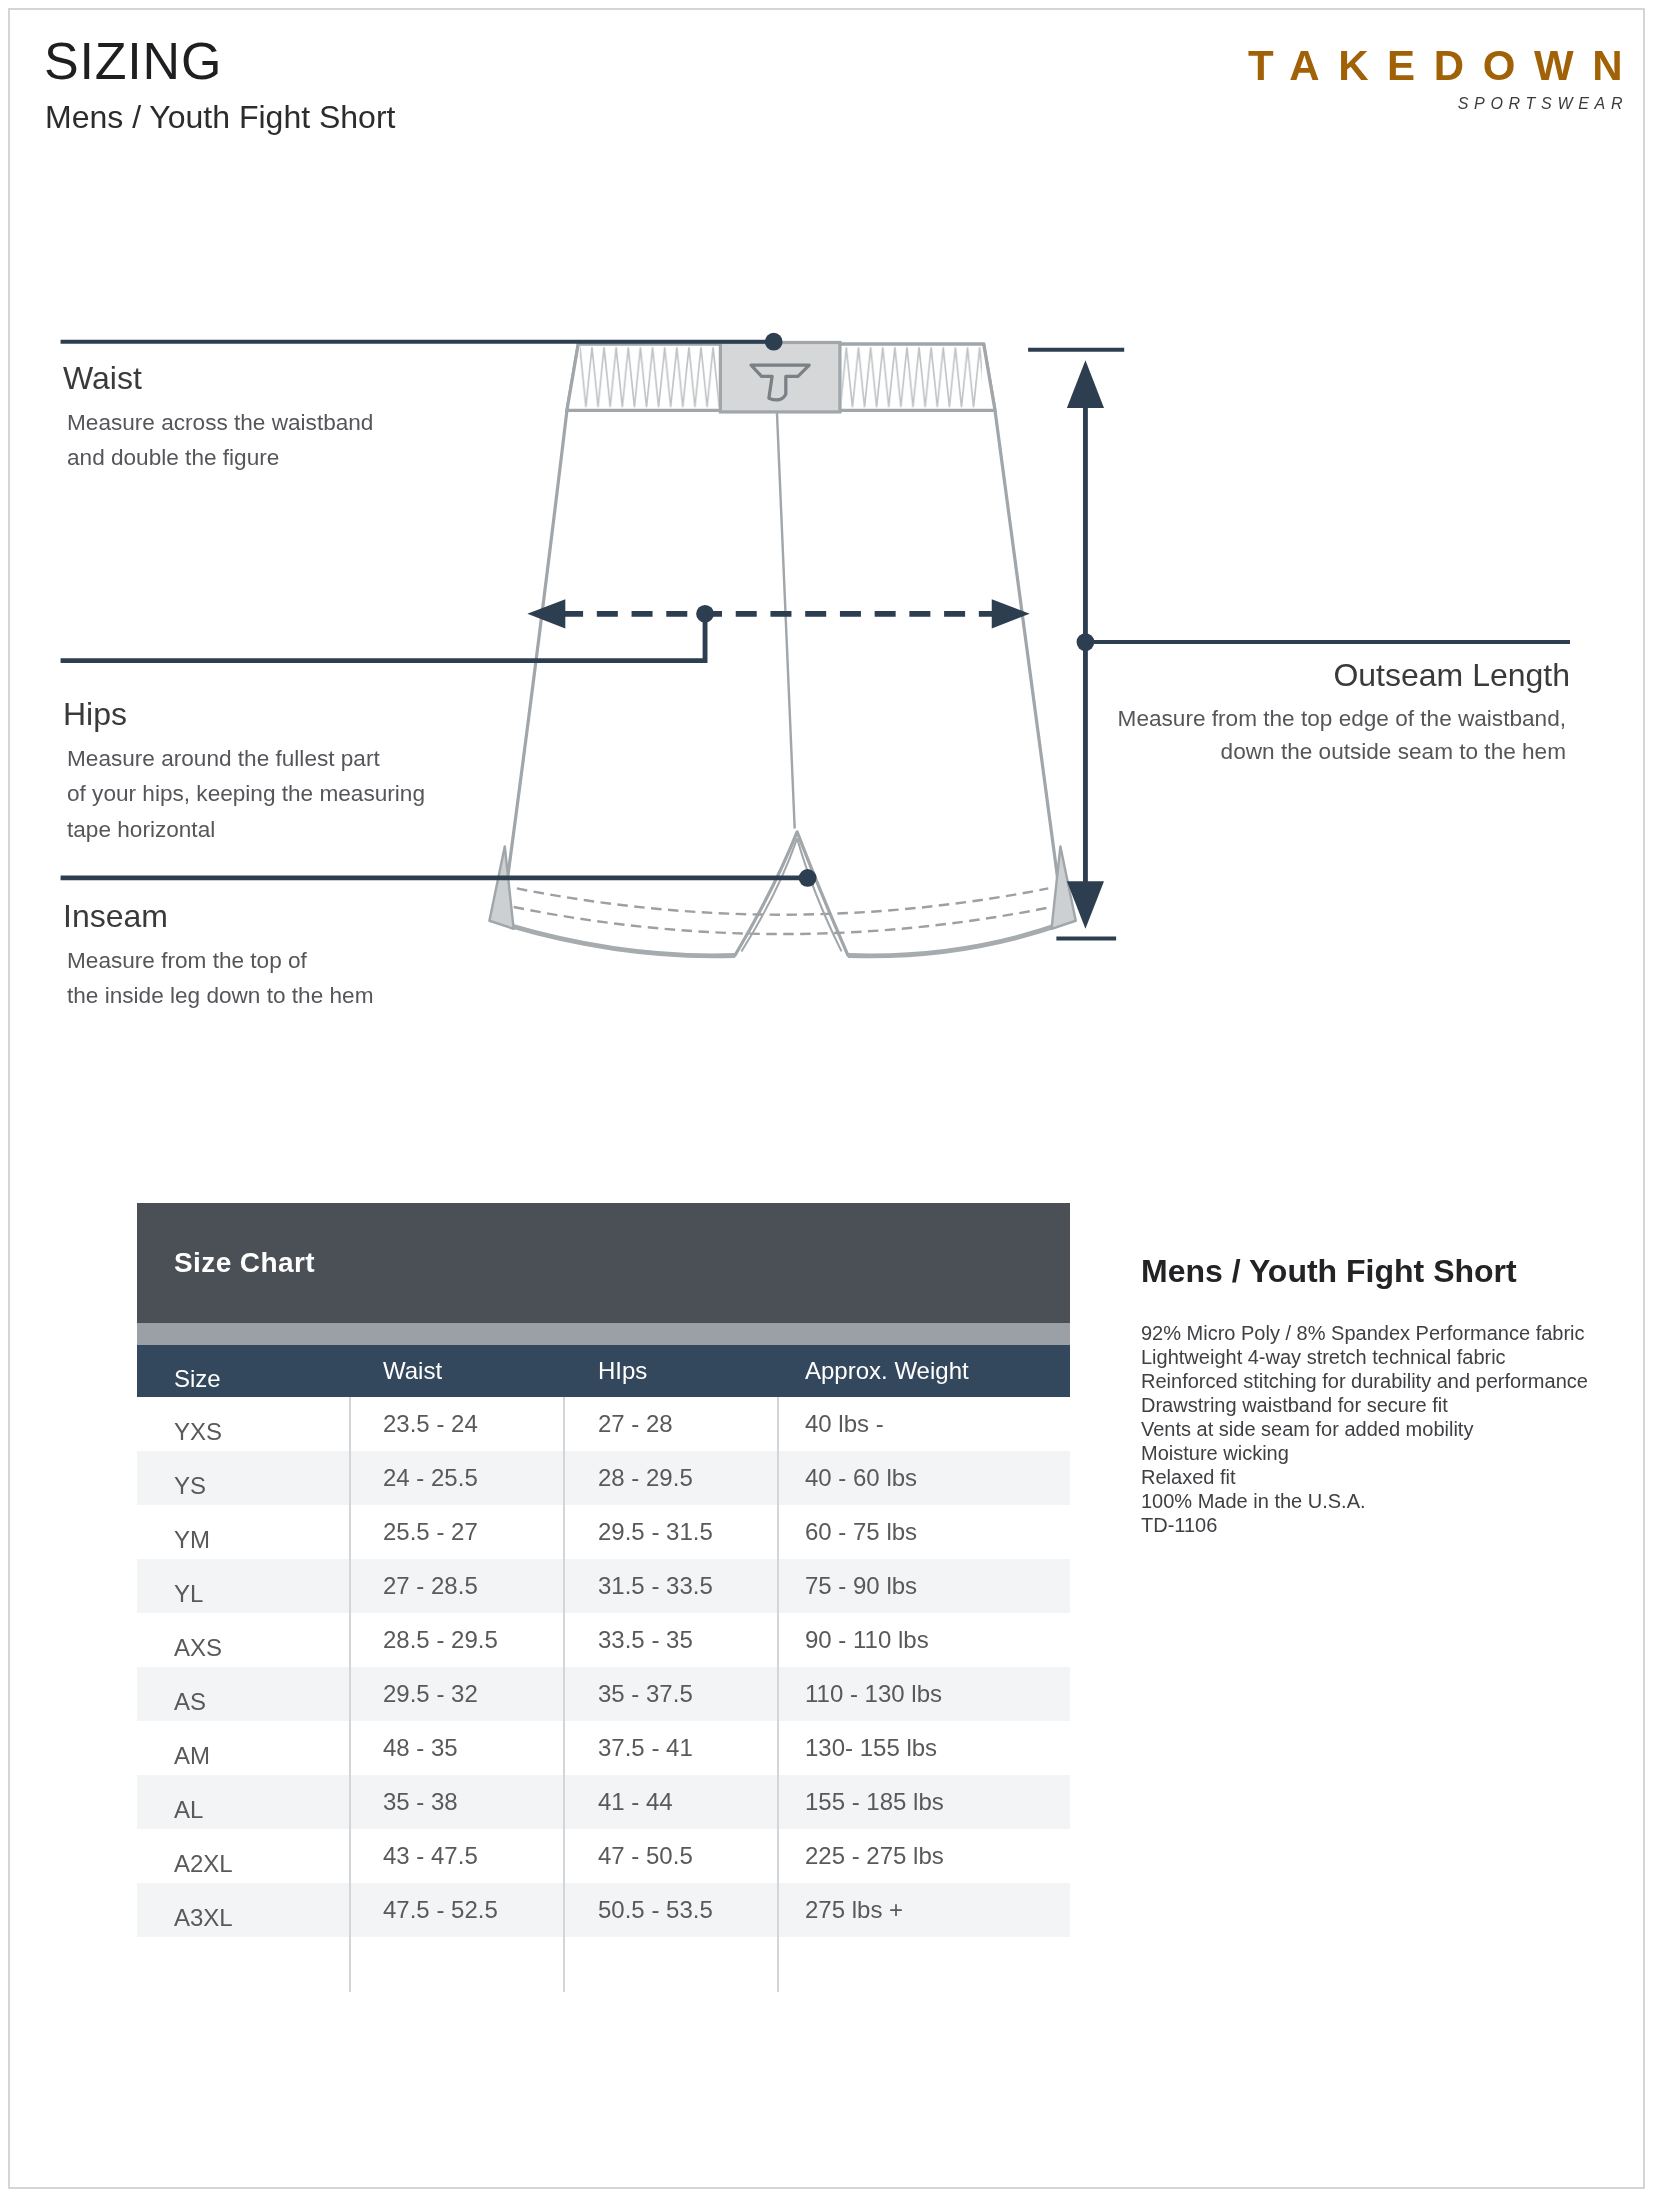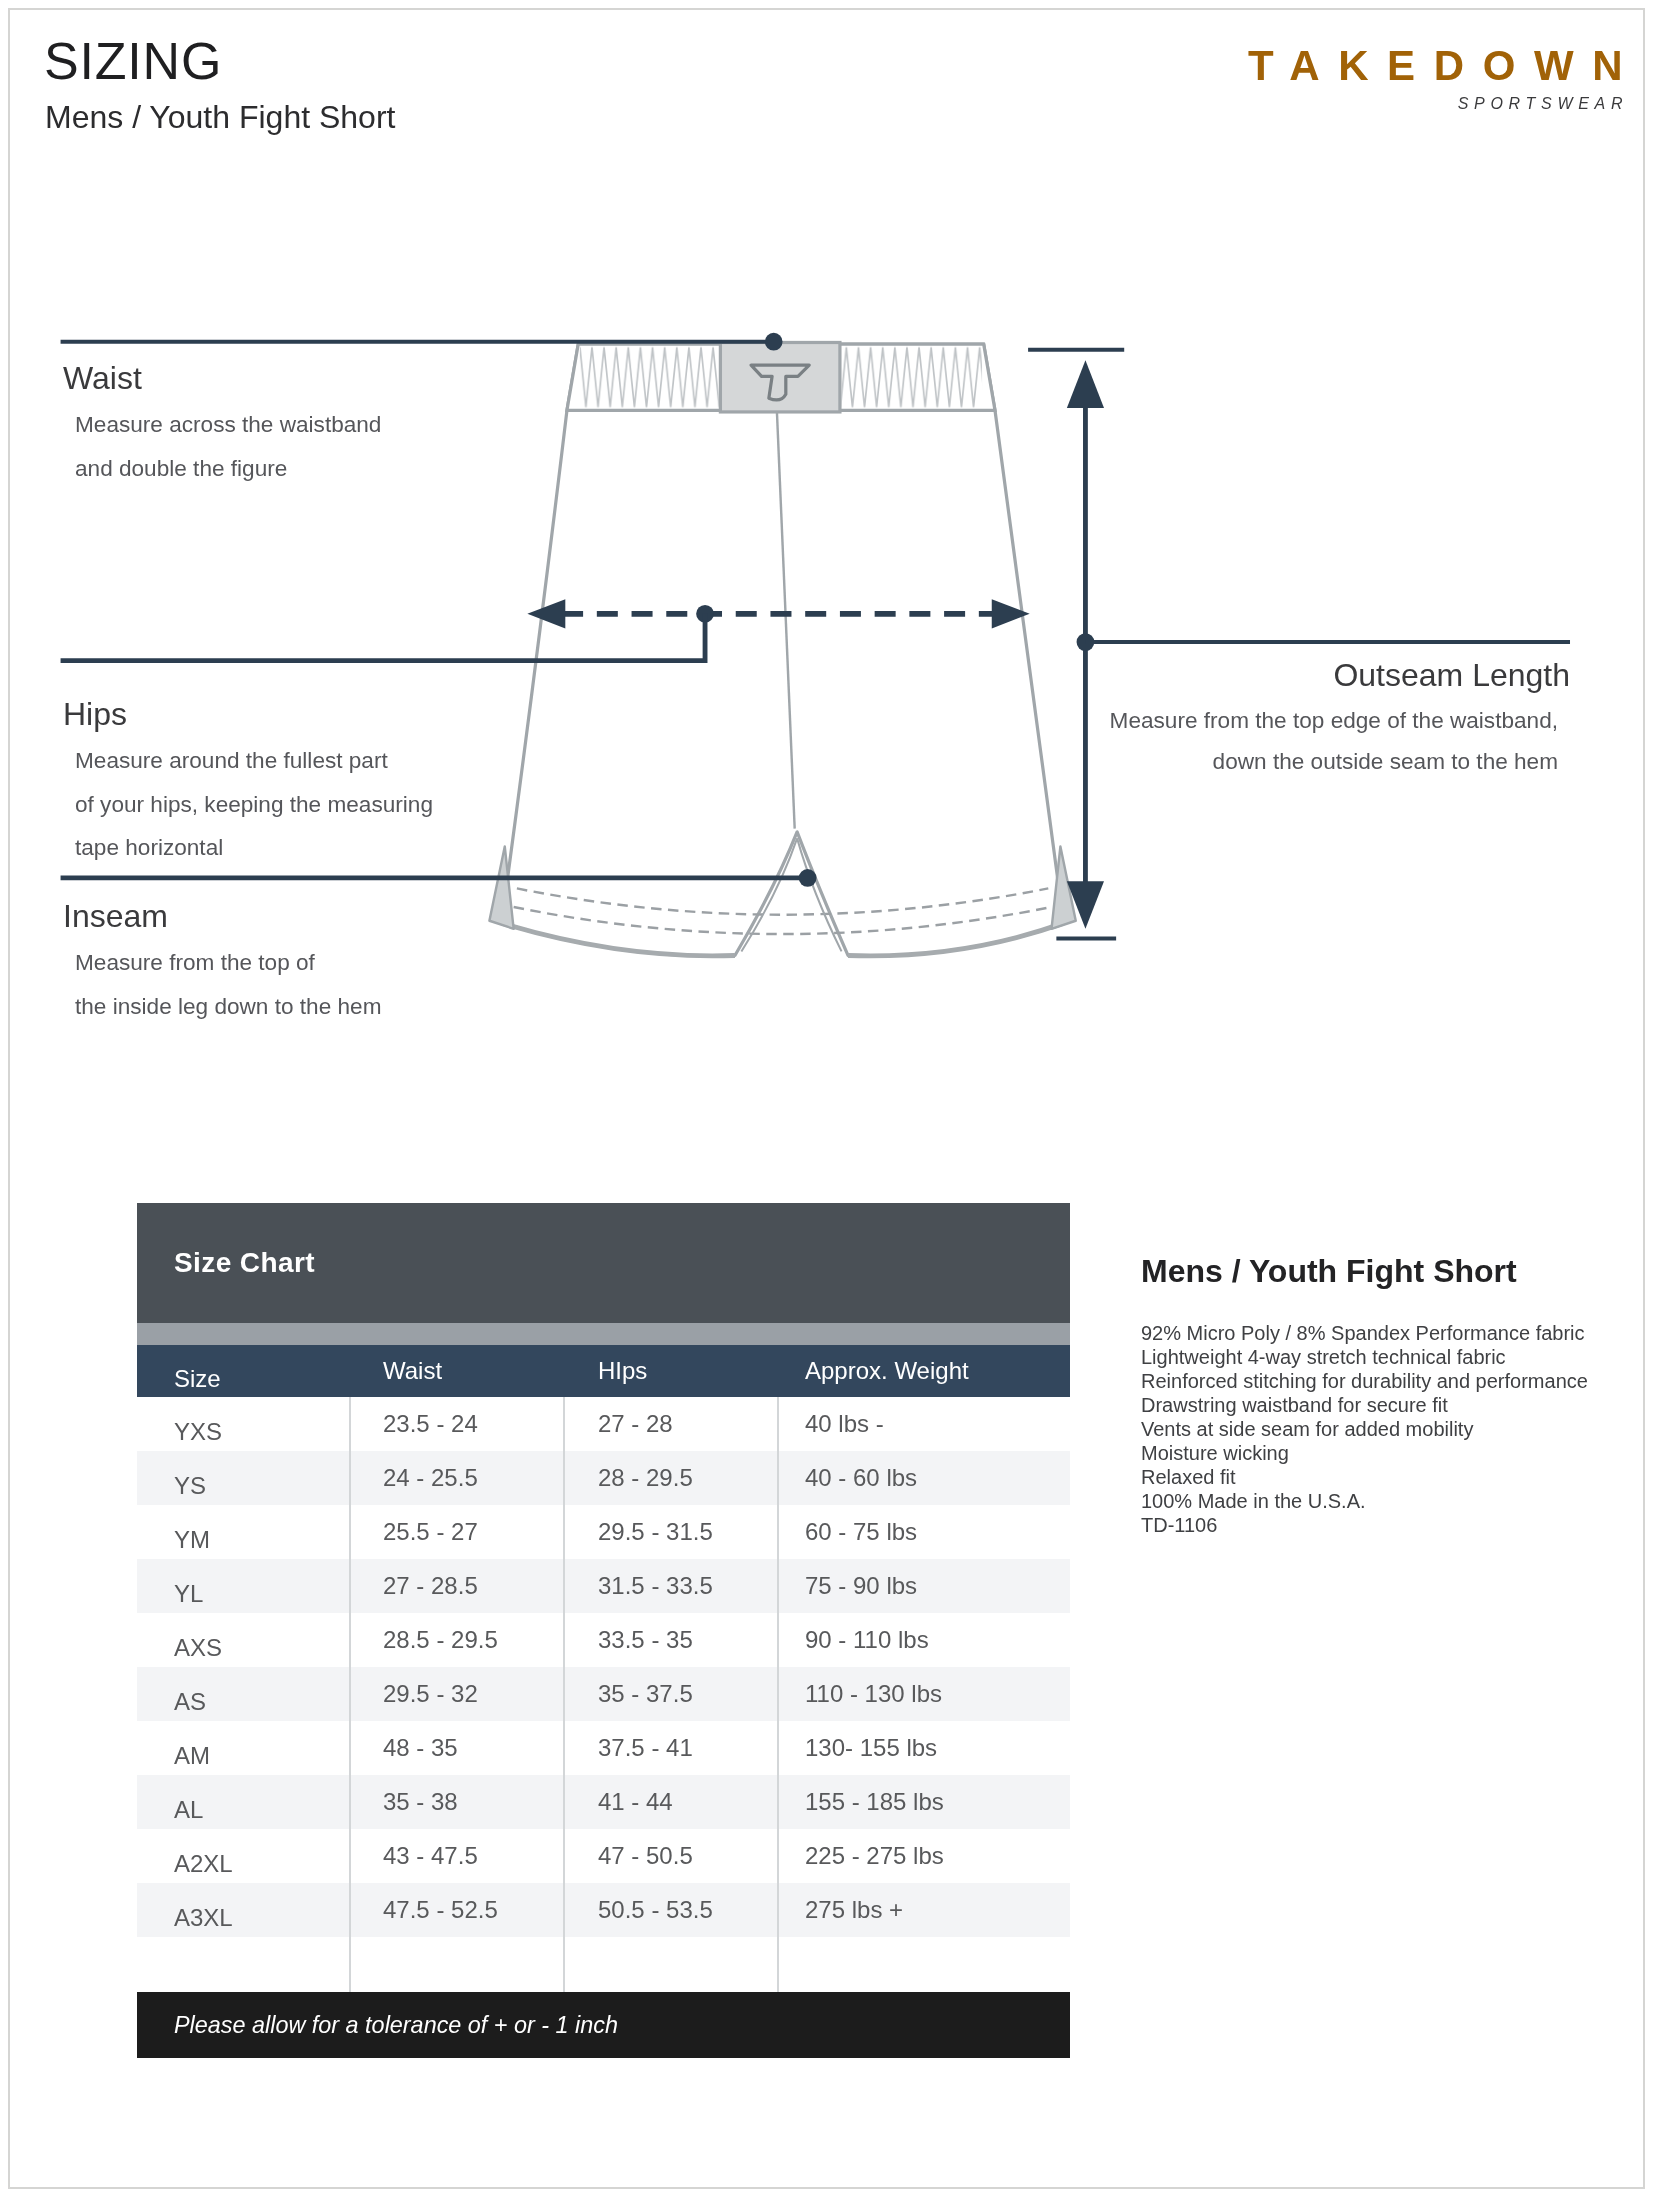--- a/index.html
+++ b/index.html
@@ -14,21 +14,21 @@
   .subtitle{position:absolute;left:45px;top:99px;font-size:32px;color:#2c2c2e;}
   .logo{position:absolute;right:31.5px;top:42px;text-align:right;}
   .logo .brand{font-size:42px;font-weight:700;letter-spacing:18.6px;color:#a16207;
         margin-right:-18.6px;white-space:nowrap;}
   .logo .tagline{font-size:16px;font-style:italic;letter-spacing:5.7px;color:#3a3a3c;
         margin-top:4.8px;margin-right:-5.7px;white-space:nowrap;}
 
   
   .measure-label{position:absolute;color:#55565a;}
   .measure-label h3{margin:0 0 9.7px 0;font-size:32px;font-weight:500;color:#3a3a3c;}
-  .measure-label p{margin:12px;font-size:22.6px;line-height:31.5px;white-space:nowrap;}
+  .measure-label p{margin:4px;font-size:22.6px;line-height:31.5px;white-space:nowrap;}
   .lbl-waist{left:63px;top:360px;}
   .lbl-hips{left:63px;top:696px;}
   .lbl-inseam{left:63px;top:898px;}
   .lbl-outseam{right:84px;top:657px;text-align:right;}
   .lbl-outseam p{line-height:29px;}
 
   svg.diagram{position:absolute;left:0;top:0;}
 
   
   .table{position:absolute;left:137px;top:1203px;width:933px;height:855px;}
@@ -229,23 +229,20 @@
       <div class="trow">
         <span class="c1">A3XL</span>
         <span class="c2">47.5 - 52.5</span>
         <span class="c3">50.5 - 53.5</span>
         <span class="c4">275 lbs +</span>
       </div>
     </div>
     <div class="vsep s1"></div>
     <div class="vsep s2"></div>
     <div class="vsep s3"></div>
-    <div class="sc-foot">
-      <span>Please allow for a tolerance of + or - 1 inch</span>
-    </div>
   </div>
 
   <div class="info">
     <h2>Mens / Youth Fight Short</h2>
     <ul>
       <li>92% Micro Poly / 8% Spandex Performance fabric</li>
       <li>Lightweight 4-way stretch technical fabric</li>
       <li>Reinforced stitching for durability and performance</li>
       <li>Drawstring waistband for secure fit</li>
       <li>Vents at side seam for added mobility</li>

